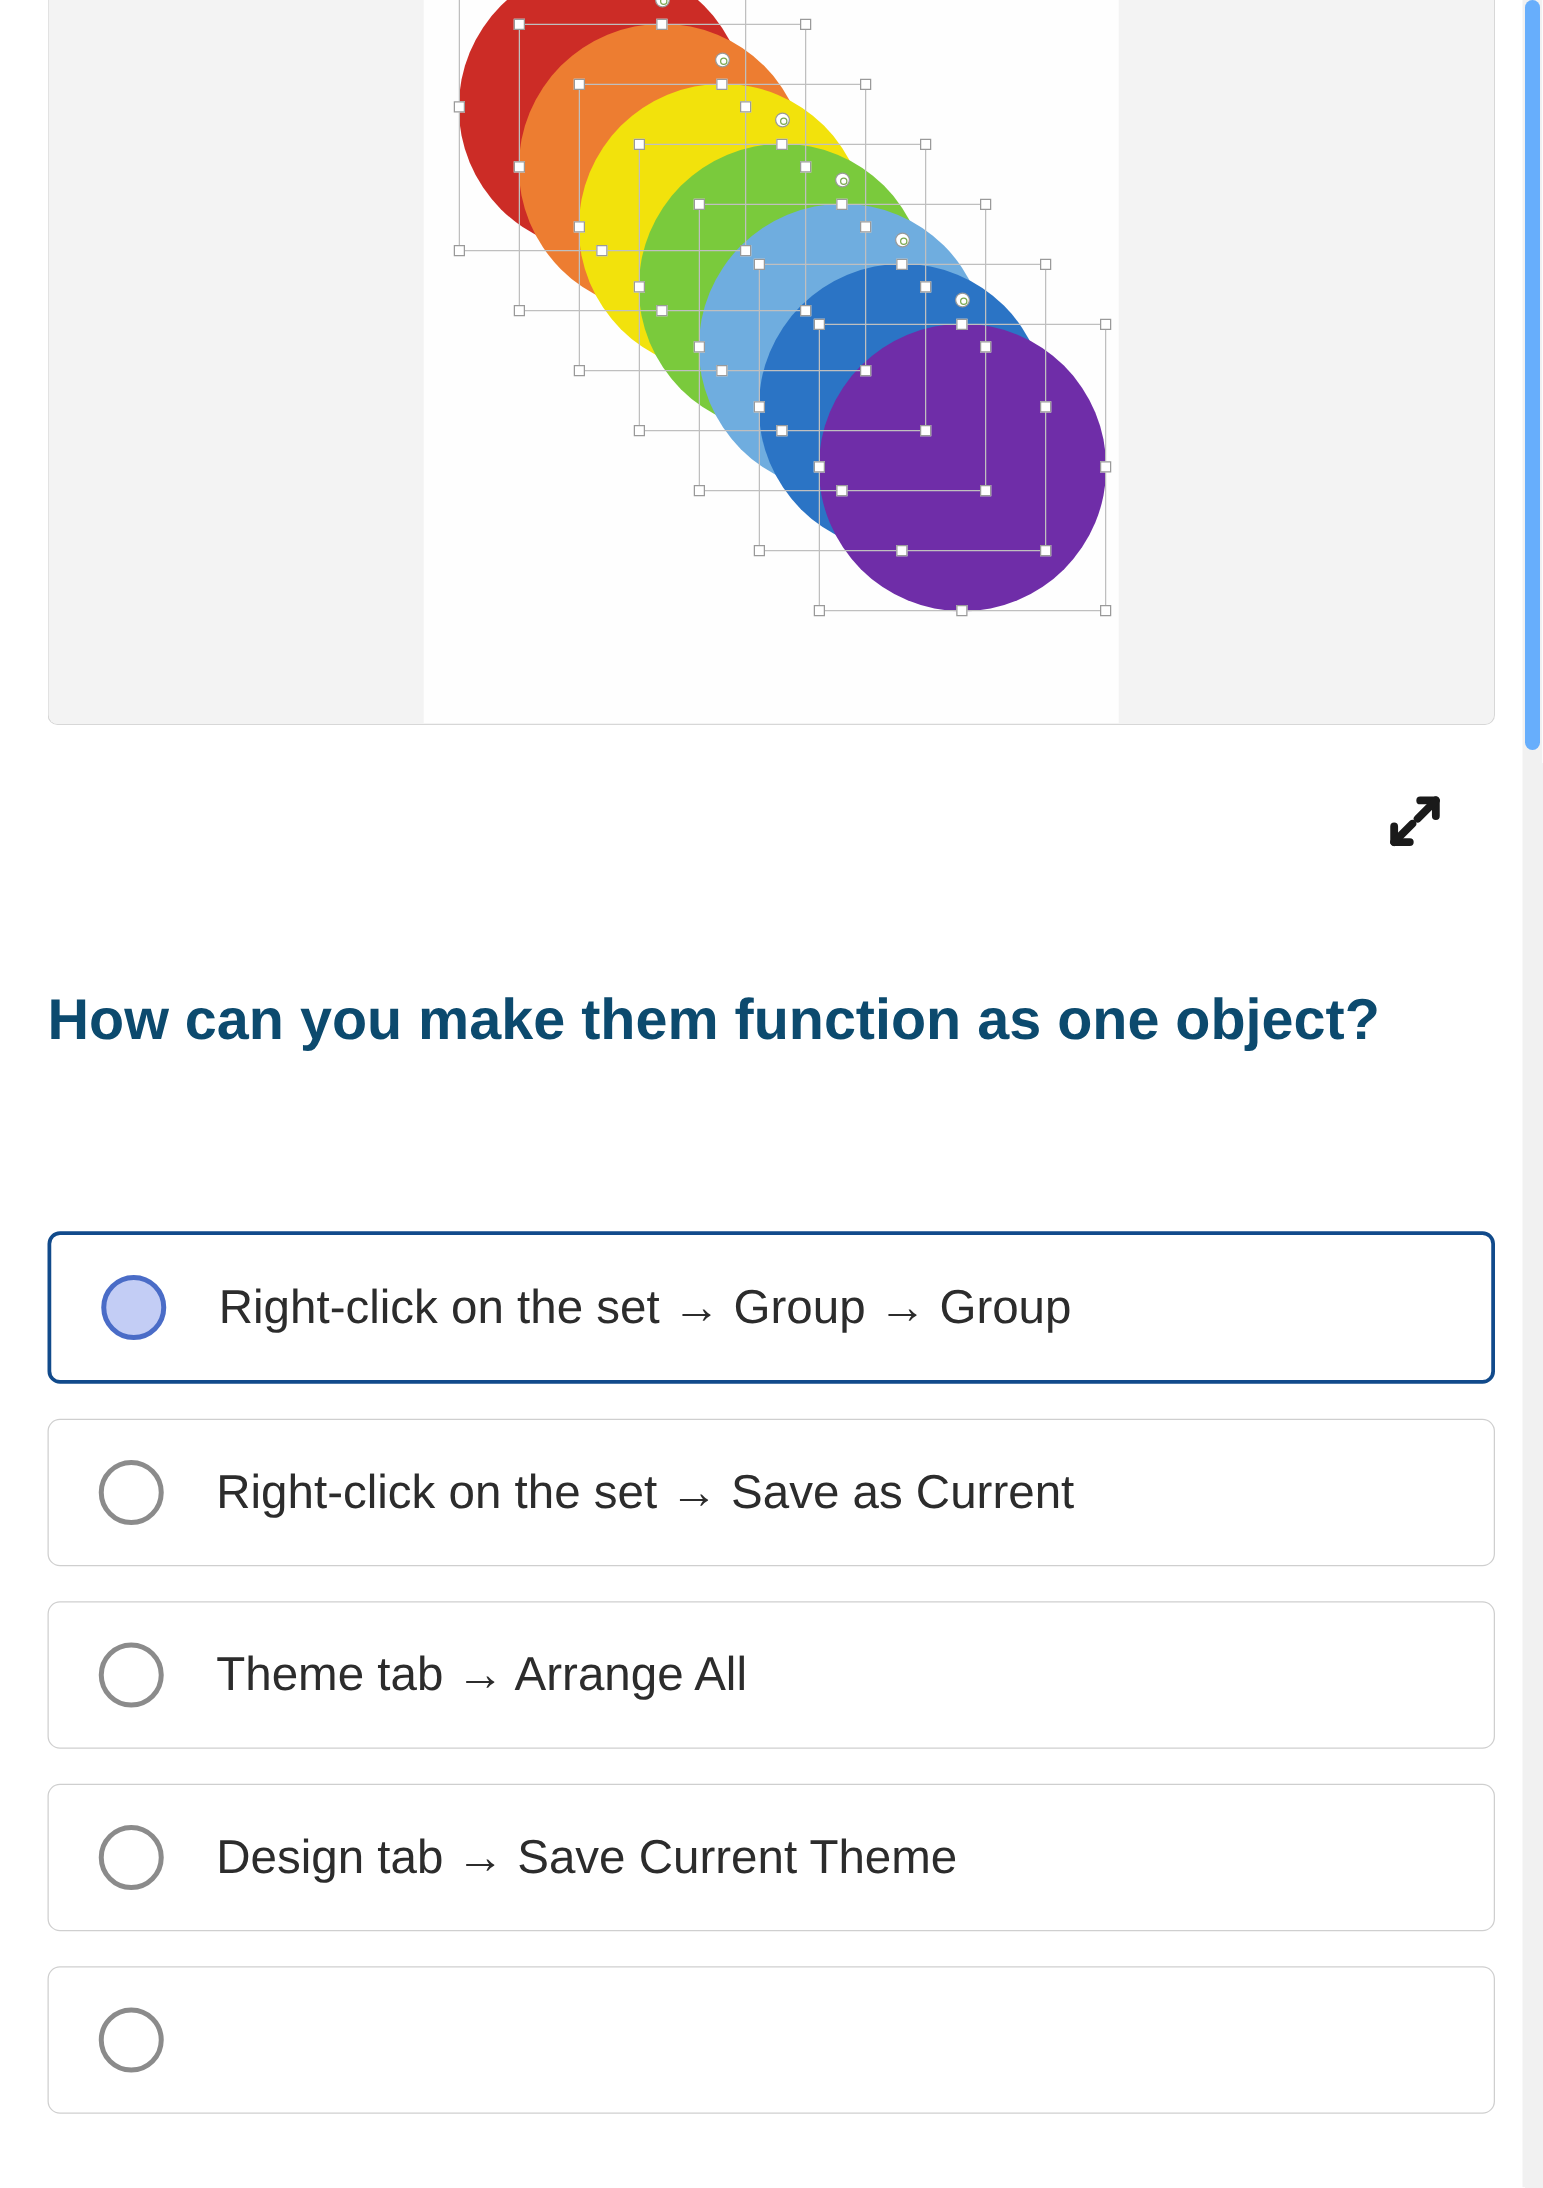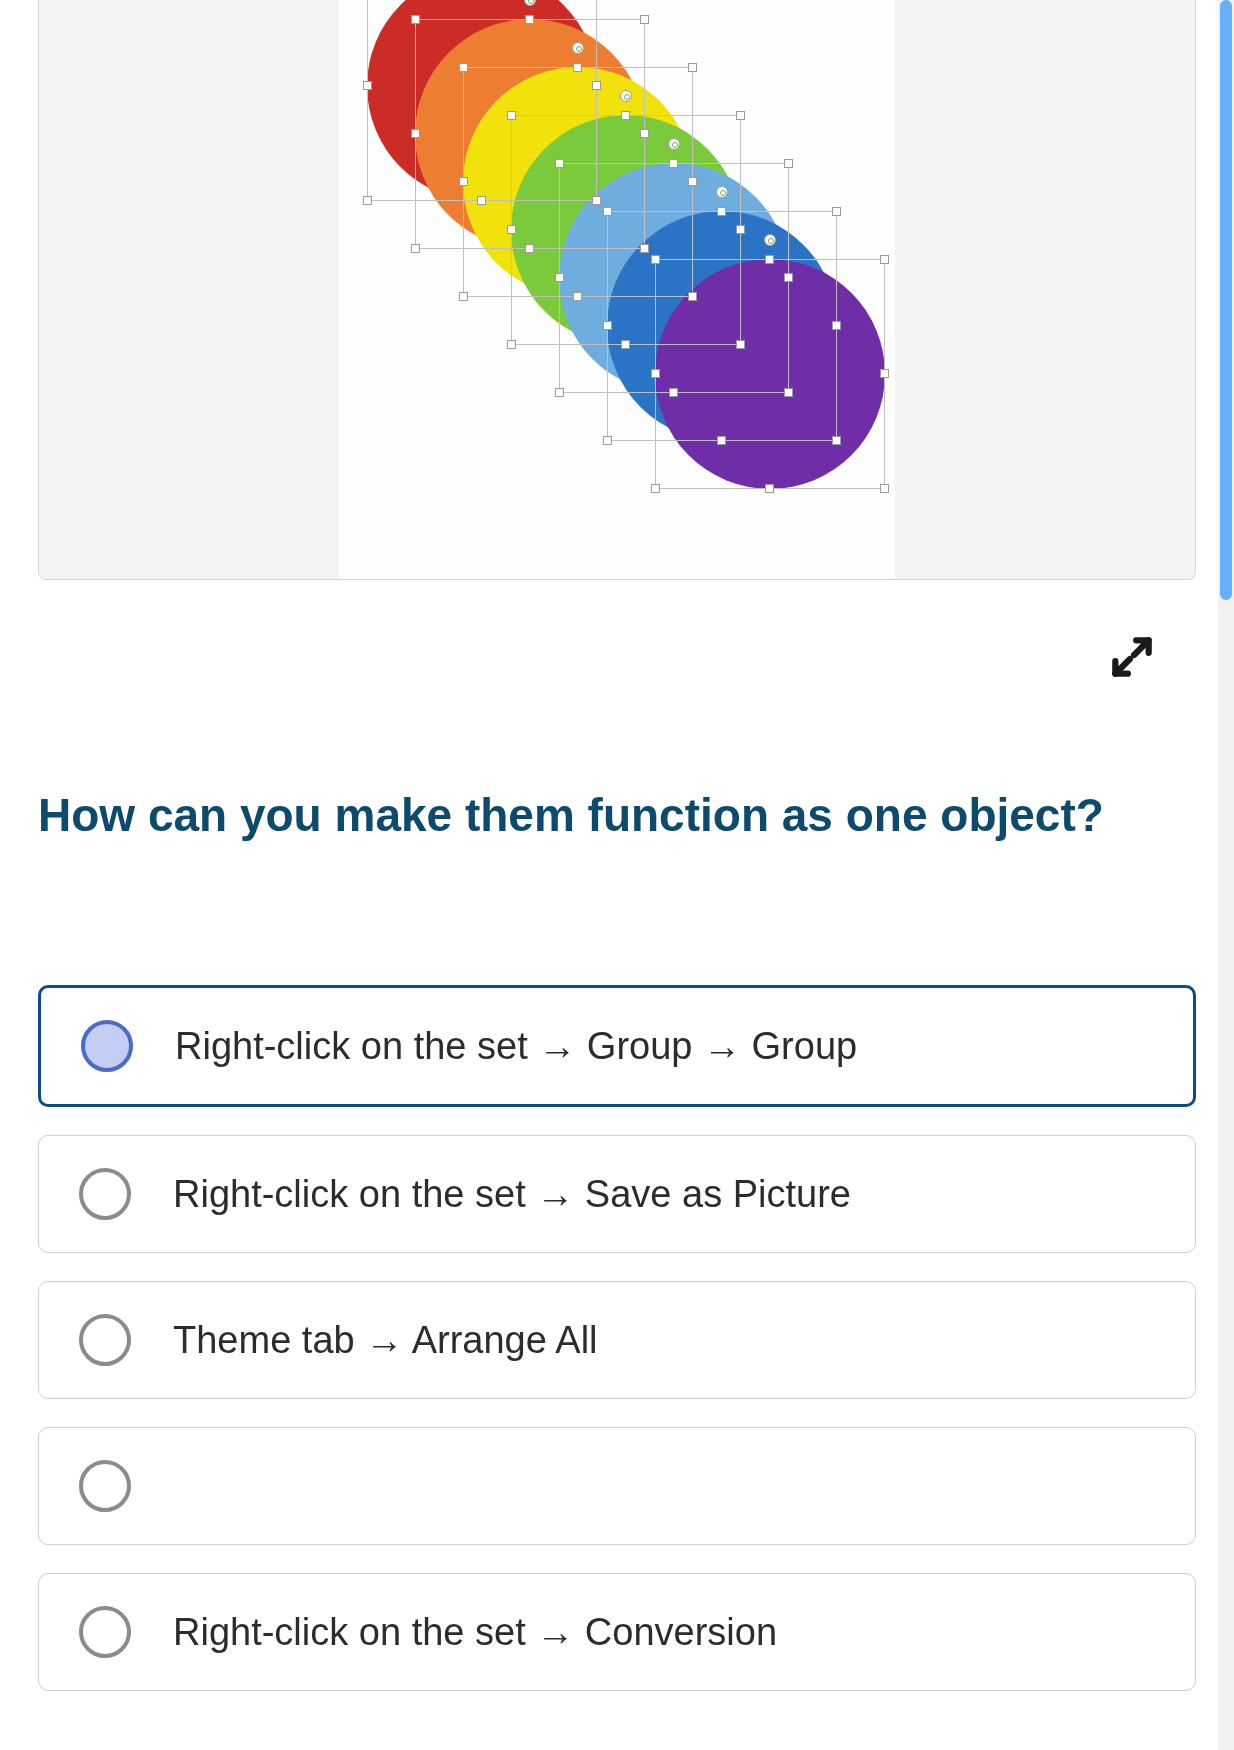--- a/index.html
+++ b/index.html
@@ -263,30 +263,30 @@
 
 <div class="question">How can you make them function as one object?</div>
 
 <div class="options">
     <div class="option selected">
       <span class="radio"></span>
       <span>Right-click on the set → Group → Group</span>
     </div>
     <div class="option">
       <span class="radio"></span>
-      <span>Right-click on the set → Save as Picture</span>
+      <span>Right-click on the set → Save as Current</span>
     </div>
     <div class="option">
       <span class="radio"></span>
       <span>Theme tab → Arrange All</span>
     </div>
     <div class="option">
       <span class="radio"></span>
-    </div>
-    <div class="option">
-      <span class="radio"></span>
-      <span>Right-click on the set → Conversion</span>
+      <span>Design tab → Save Current Theme</span>
+    </div>
+    <div class="option">
+      <span class="radio"></span>
     </div>
   </div>
 
 <div class="scrollbar">
   <div class="scrollbar-thumb"></div>
 </div>
 
 </body></html>

